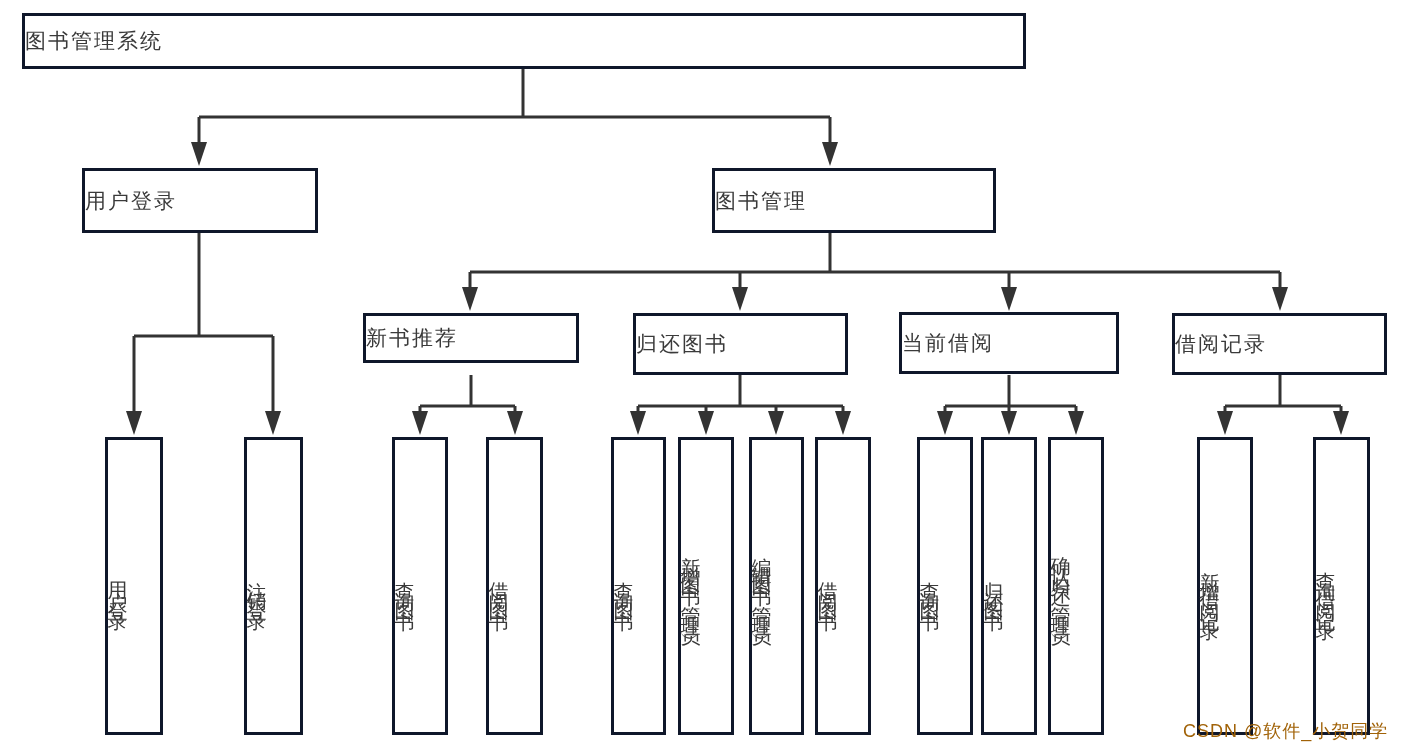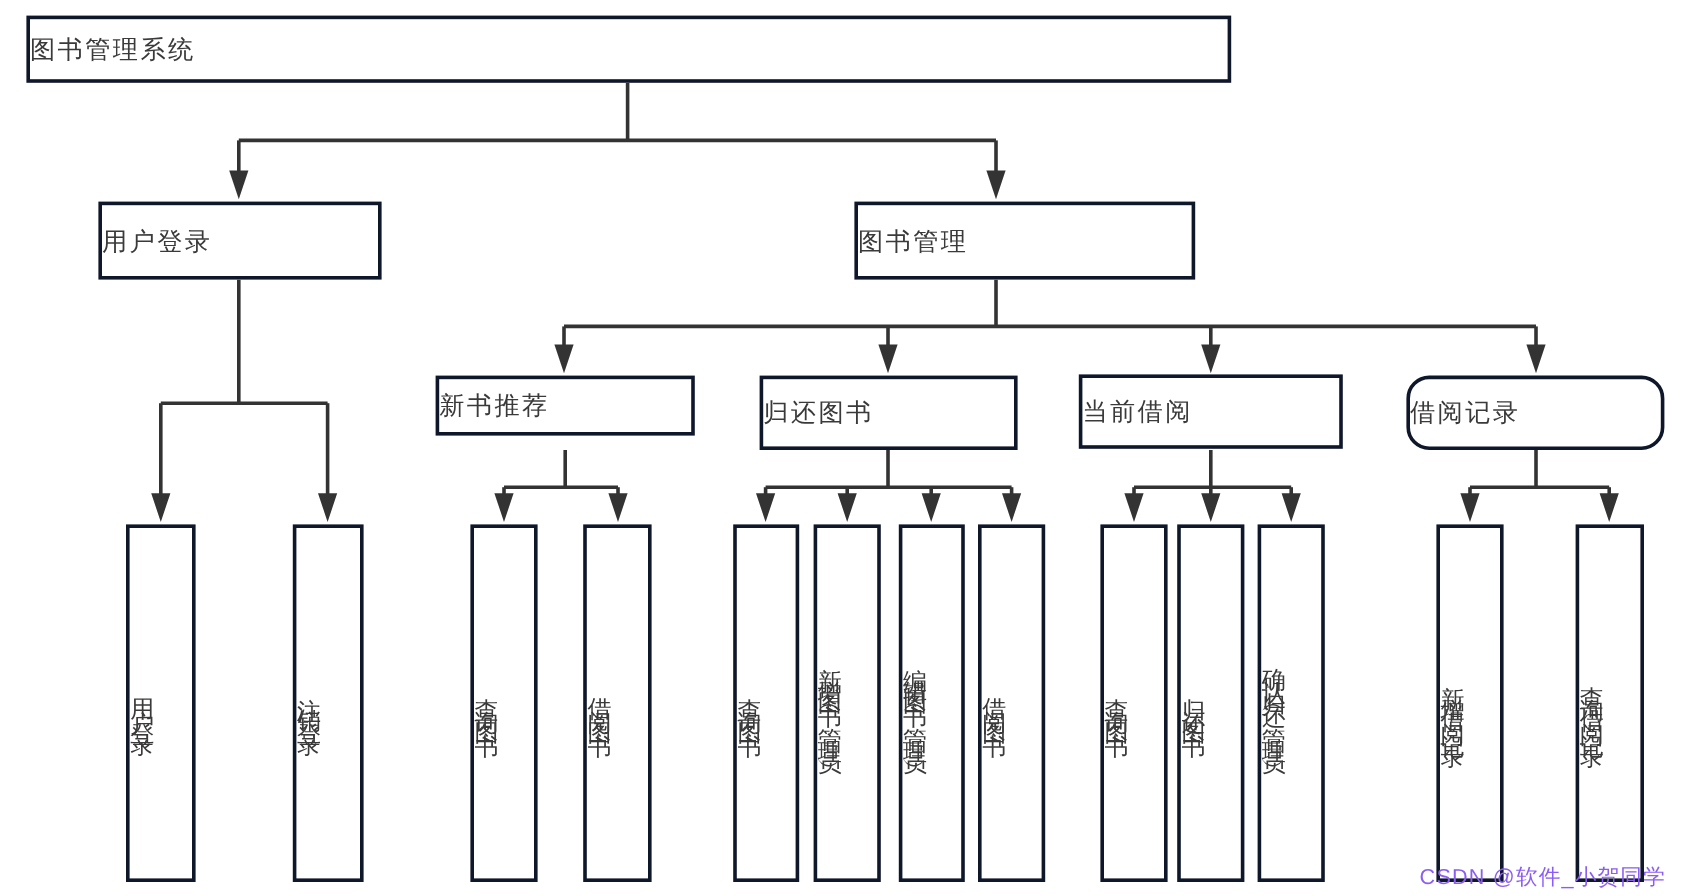--- a/index.html
+++ b/index.html
@@ -54,40 +54,40 @@
     line-height: 1;
     white-space: nowrap;
   }
   
   #n-root   { left: 22px;   top: 13px;  width: 1004px; height: 56px; }
   #n-ulogin { left: 82px;   top: 168px; width: 236px;  height: 65px; }
   #n-bmgmt  { left: 712px;  top: 168px; width: 284px;  height: 65px; }
   #n-nbr    { left: 363px;  top: 313px; width: 216px;  height: 50px; }
   #n-bb     { left: 633px;  top: 313px; width: 215px;  height: 62px; }
   #n-cb     { left: 899px;  top: 312px; width: 220px;  height: 62px; }
-  #n-br     { left: 1172px; top: 313px; width: 215px;  height: 62px; border-radius: 19px; }
+  #n-br     { left: 1172px; top: 313px; width: 215px;  height: 62px; }
   #l-ulogin  { left: 105px;  top: 437px; width: 58px; height: 298px; }
   #l-logout  { left: 244px;  top: 437px; width: 59px; height: 298px; }
   #l-nbr-q   { left: 392px;  top: 437px; width: 56px; height: 298px; }
   #l-nbr-b   { left: 486px;  top: 437px; width: 57px; height: 298px; }
   #l-bb-q    { left: 611px;  top: 437px; width: 55px; height: 298px; }
   #l-bb-add  { left: 678px;  top: 437px; width: 56px; height: 298px; }
   #l-bb-edit { left: 749px;  top: 437px; width: 55px; height: 298px; }
   #l-bb-b    { left: 815px;  top: 437px; width: 56px; height: 298px; }
   #l-cb-q    { left: 917px;  top: 437px; width: 56px; height: 298px; }
   #l-cb-r    { left: 981px;  top: 437px; width: 56px; height: 298px; }
   #l-cb-c    { left: 1048px; top: 437px; width: 56px; height: 298px; }
   #l-br-add  { left: 1197px; top: 437px; width: 56px; height: 298px; }
   #l-br-q    { left: 1313px; top: 437px; width: 57px; height: 298px; }
   .watermark {
     position: absolute;
     left: 1183px;
     top: 719px;
     font-size: 18px;
-    color: #8b5cf6;
+    color: #a16207;
     letter-spacing: 1px;
     white-space: nowrap;
     z-index: 5;
   }
 </style>
 </head>
 <body>
 
 <div class="canvas">
 

